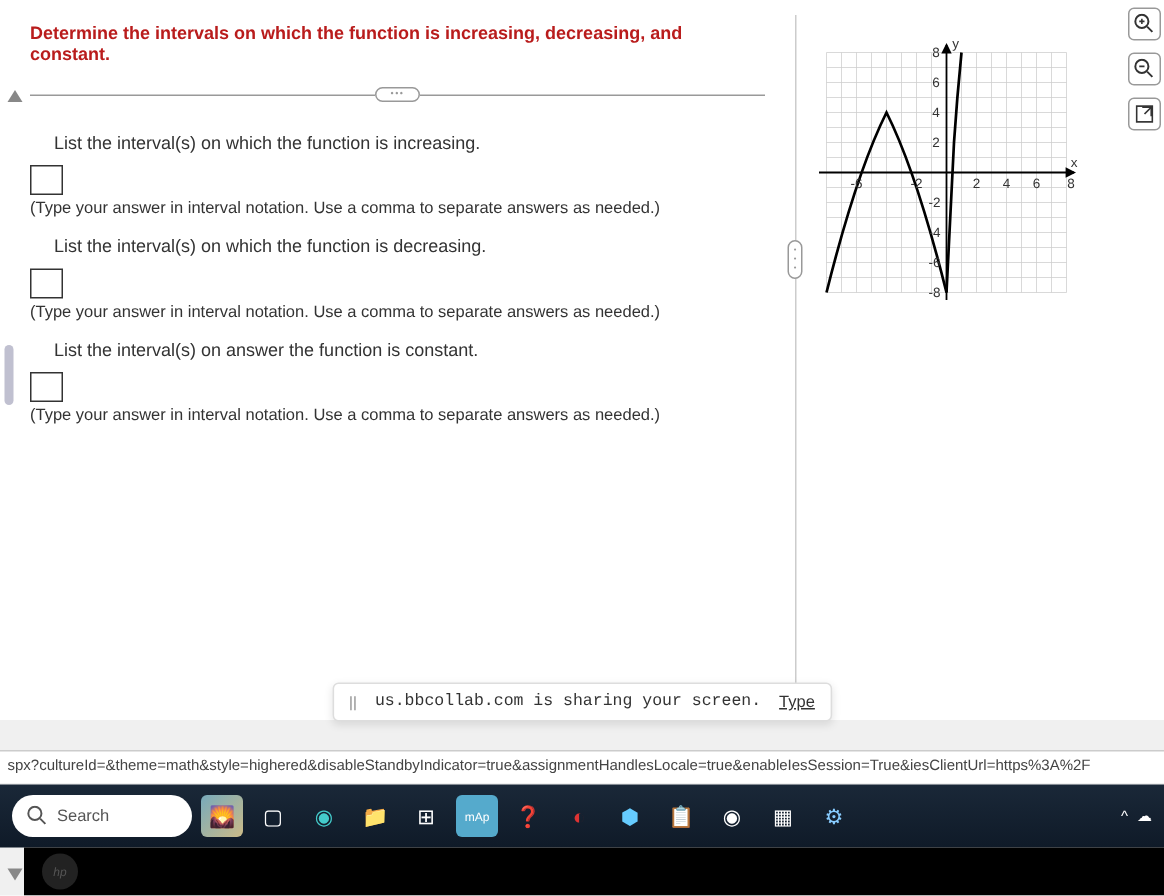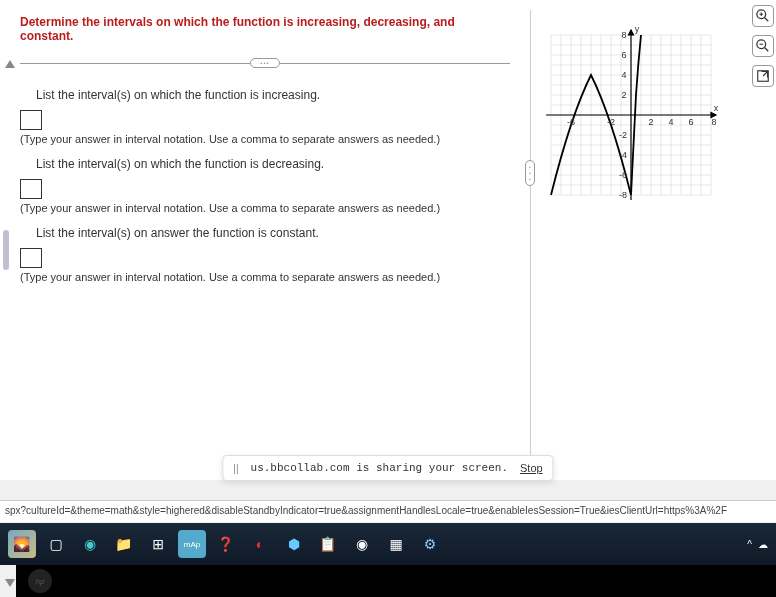--- a/index.html
+++ b/index.html
@@ -387,26 +387,33 @@
           <path d="M6 2 L14 2 L14 10" stroke="#333" stroke-width="1.5" fill="none"></path>
           <line x1="14" y1="2" x2="8" y2="8" stroke="#333" stroke-width="1.5"></line>
         </svg>
     </div>
   </div>
 </div>
 
 <div class="share-banner">
   <span style="color:#888;font-size:10px;">||</span>
   <span class="share-text">us.bbcollab.com is sharing your screen.</span>
-  <span class="hide-link">Stop</span>
+  <span class="hide-link">Type</span>
 </div>
 
 <div class="url-bar">spx?cultureId=&amp;theme=math&amp;style=highered&amp;disableStandbyIndicator=true&amp;assignmentHandlesLocale=true&amp;enableIesSession=True&amp;iesClientUrl=https%3A%2F</div>
 
 <div class="taskbar">
+  <div class="search-box">
+    <svg class="search-icon-svg" viewBox="0 0 16 16">
+        <circle cx="6" cy="6" r="5" stroke="#555" stroke-width="1.5" fill="none"></circle>
+        <line x1="10" y1="10" x2="14" y2="14" stroke="#555" stroke-width="1.5"></line>
+      </svg>
+    <span class="search-text">Search</span>
+  </div>
   <div class="taskbar-icon" style="background:linear-gradient(135deg,#7ab,#cb8);">🌄</div>
   <div class="taskbar-icon">▢</div>
   <div class="taskbar-icon" style="color:#4cc;">◉</div>
   <div class="taskbar-icon" style="color:#fc6;">📁</div>
   <div class="taskbar-icon">⊞</div>
   <div class="taskbar-icon" style="background:#5ac;font-size:8px;">mAp</div>
   <div class="taskbar-icon" style="color:#5bf;">❓</div>
   <div class="taskbar-icon" style="color:#d33;">◐</div>
   <div class="taskbar-icon" style="color:#6cf;">⬢</div>
   <div class="taskbar-icon" style="color:#4b8;">📋</div>

